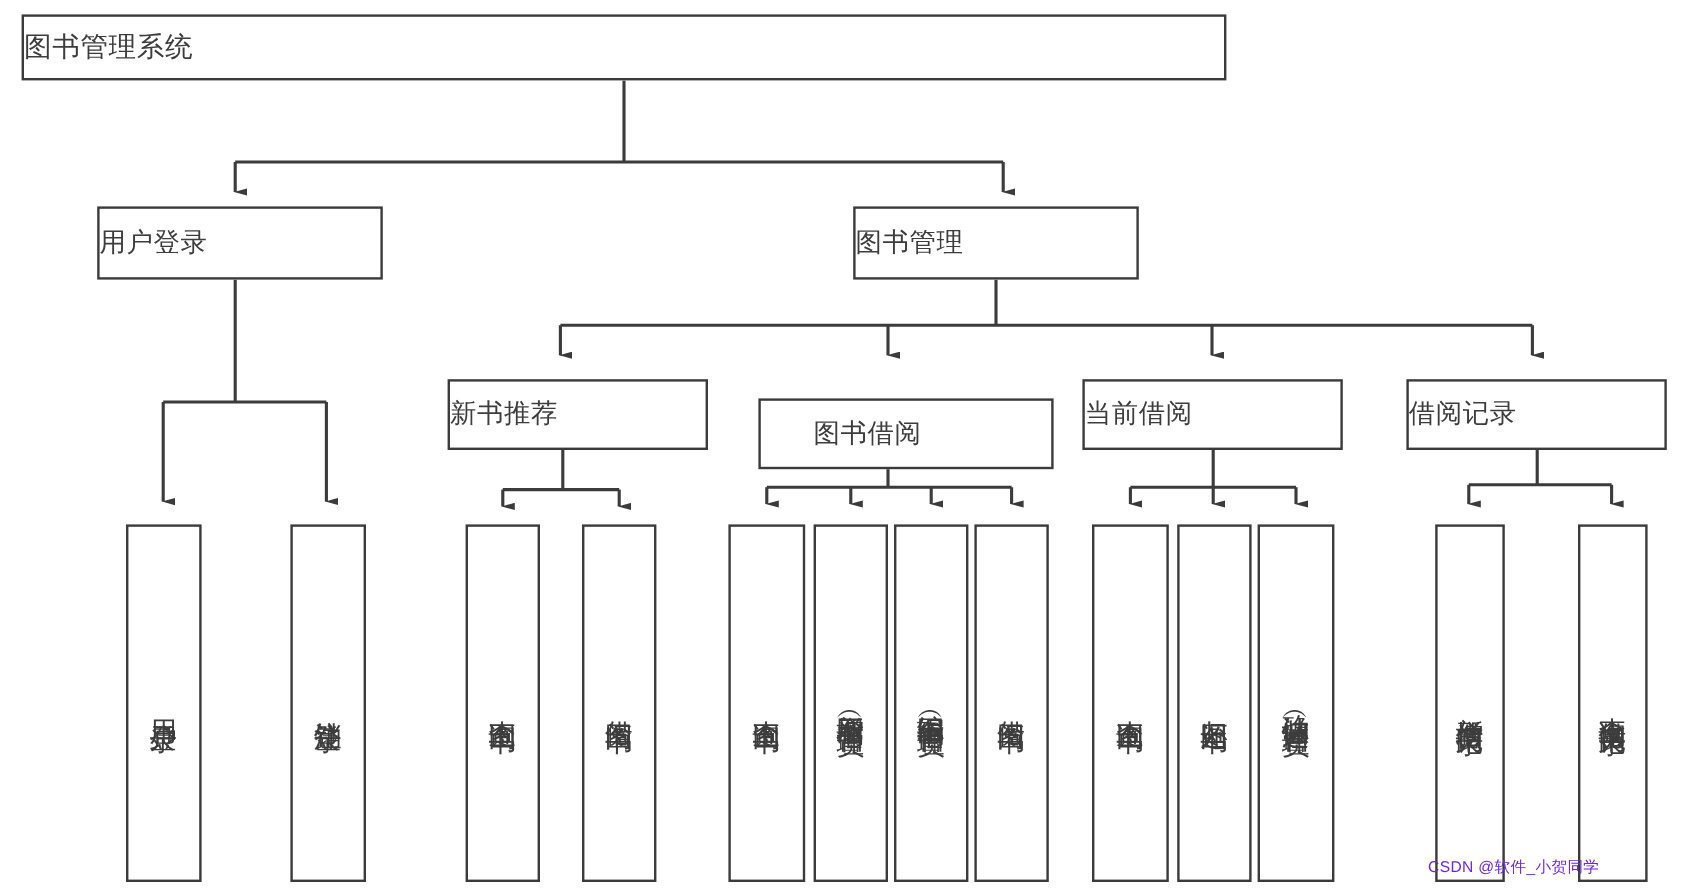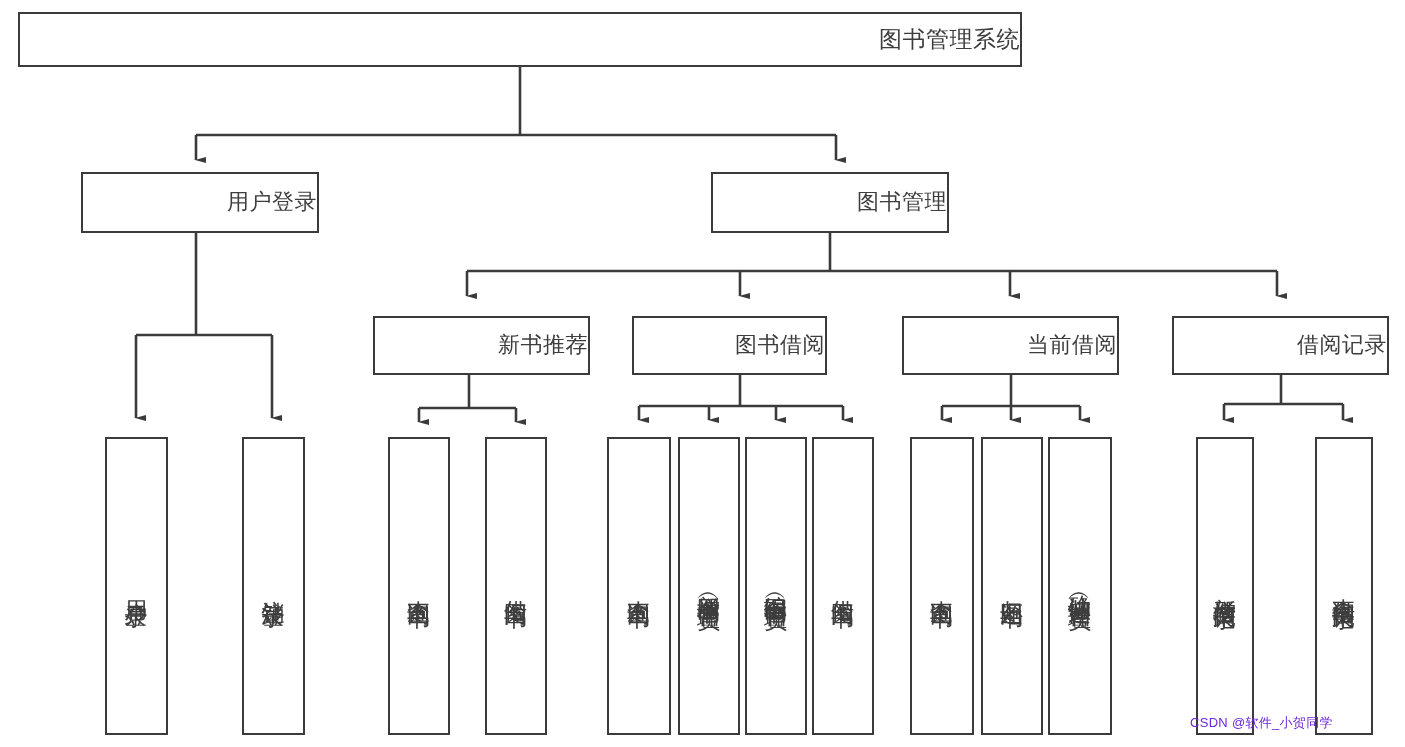--- a/index.html
+++ b/index.html
@@ -24,21 +24,21 @@
     width: 1405px;
     height: 747px;
   }
   .node {
     position: absolute;
     box-sizing: border-box;
     border: 2px solid #3b3b3b;
     background: #ffffff;
     display: flex;
     align-items: center;
-    justify-content: flex-end;
+    justify-content: flex-start;
     color: #3d3d3d;
     z-index: 2;
   }
   .node .lbl {
     display: block;
     text-align: center;
     line-height: 1.12;
     letter-spacing: 0.5px;
   }
   
@@ -133,21 +133,21 @@
   <div class="node h" style="left:81px; top:172px; width:238px; height:61px;">
     <span class="lbl">用户登录</span>
   </div>
   <div class="node h" style="left:711px; top:172px; width:238px; height:61px;">
     <span class="lbl">图书管理</span>
   </div>
 
   <div class="node h" style="left:361px; top:316px; width:217px; height:59px;margin-left:12px;">
     <span class="lbl">新书推荐</span>
   </div>
-  <div class="node h" style="left:632px; top:316px; width:195px; height:59px;">
+  <div class="node h" style="left:632px; top:332px; width:246px; height:59px;padding-left:44px;">
     <span class="lbl">图书借阅</span>
   </div>
   <div class="node h" style="left:1172px; top:316px; width:217px; height:59px;">
     <span class="lbl">借阅记录</span>
   </div>
   <div class="node h" style="left:902px; top:316px; width:217px; height:59px;">
     <span class="lbl">当前借阅</span>
   </div>
 
   <div class="node v" style="left:105px; top:437px; width:63px; height:298px;">

